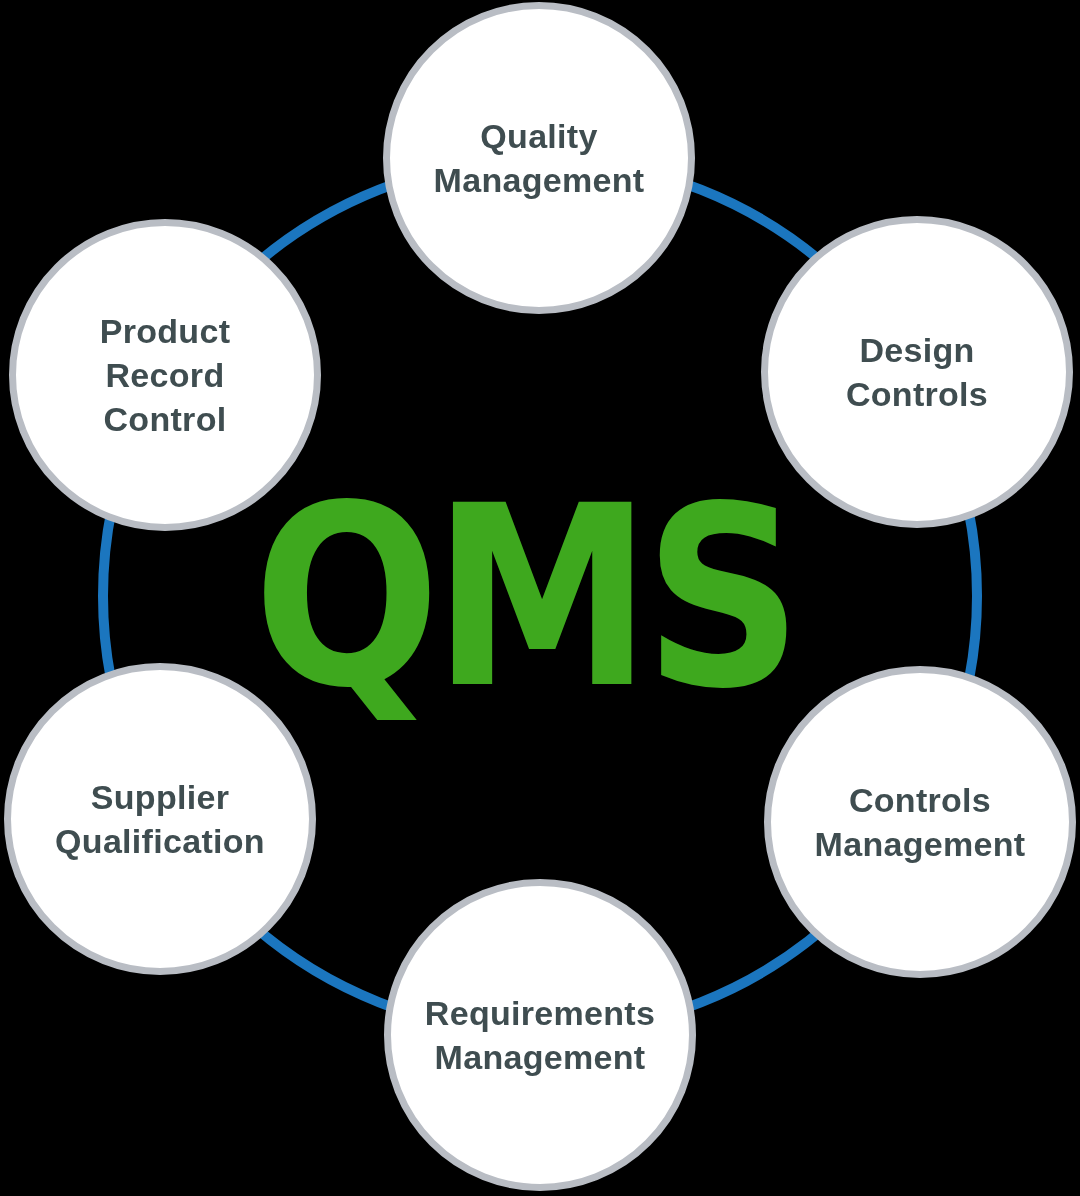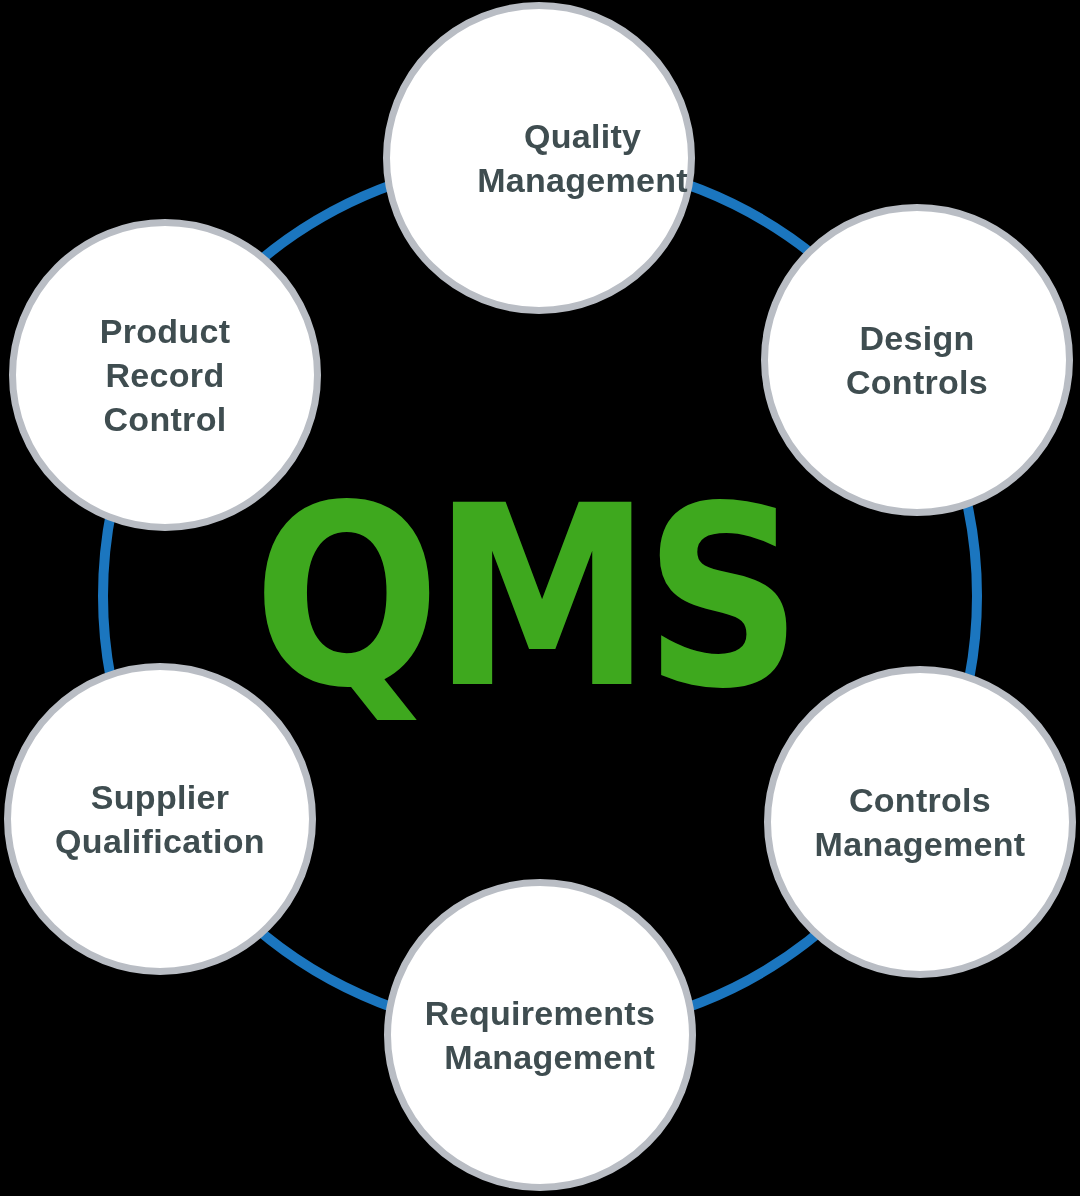--- a/index.html
+++ b/index.html
@@ -58,24 +58,24 @@
     text-align: center;
   }
   .node-label {
     color: #3f4d50;
     font-weight: bold;
     font-size: 34px;
     line-height: 1.3;
     letter-spacing: 0.3px;
     white-space: pre-line;
   }
-  .node--quality      { left: 383px; top: 2px; justify-content: flex-end;   }
-  .node--design       { left: 761px; top: 204px; align-items: center; }
+  .node--quality      { left: 383px; top: 2px;   }
+  .node--design       { left: 761px; top: 216px; align-items: center; }
   .node--training     { left: 764px; top: 666px; }
-  .node--requirements { left: 384px; top: 879px; text-align: right; }
+  .node--requirements { left: 384px; top: 879px; }
   .node--supplier     { left: 4px;   top: 663px; }
   .node--product      { left: 9px;   top: 219px; }
 </style>
 </head>
 <body>
 
 <div class="stage">
 
   <div class="ring"></div>
 

